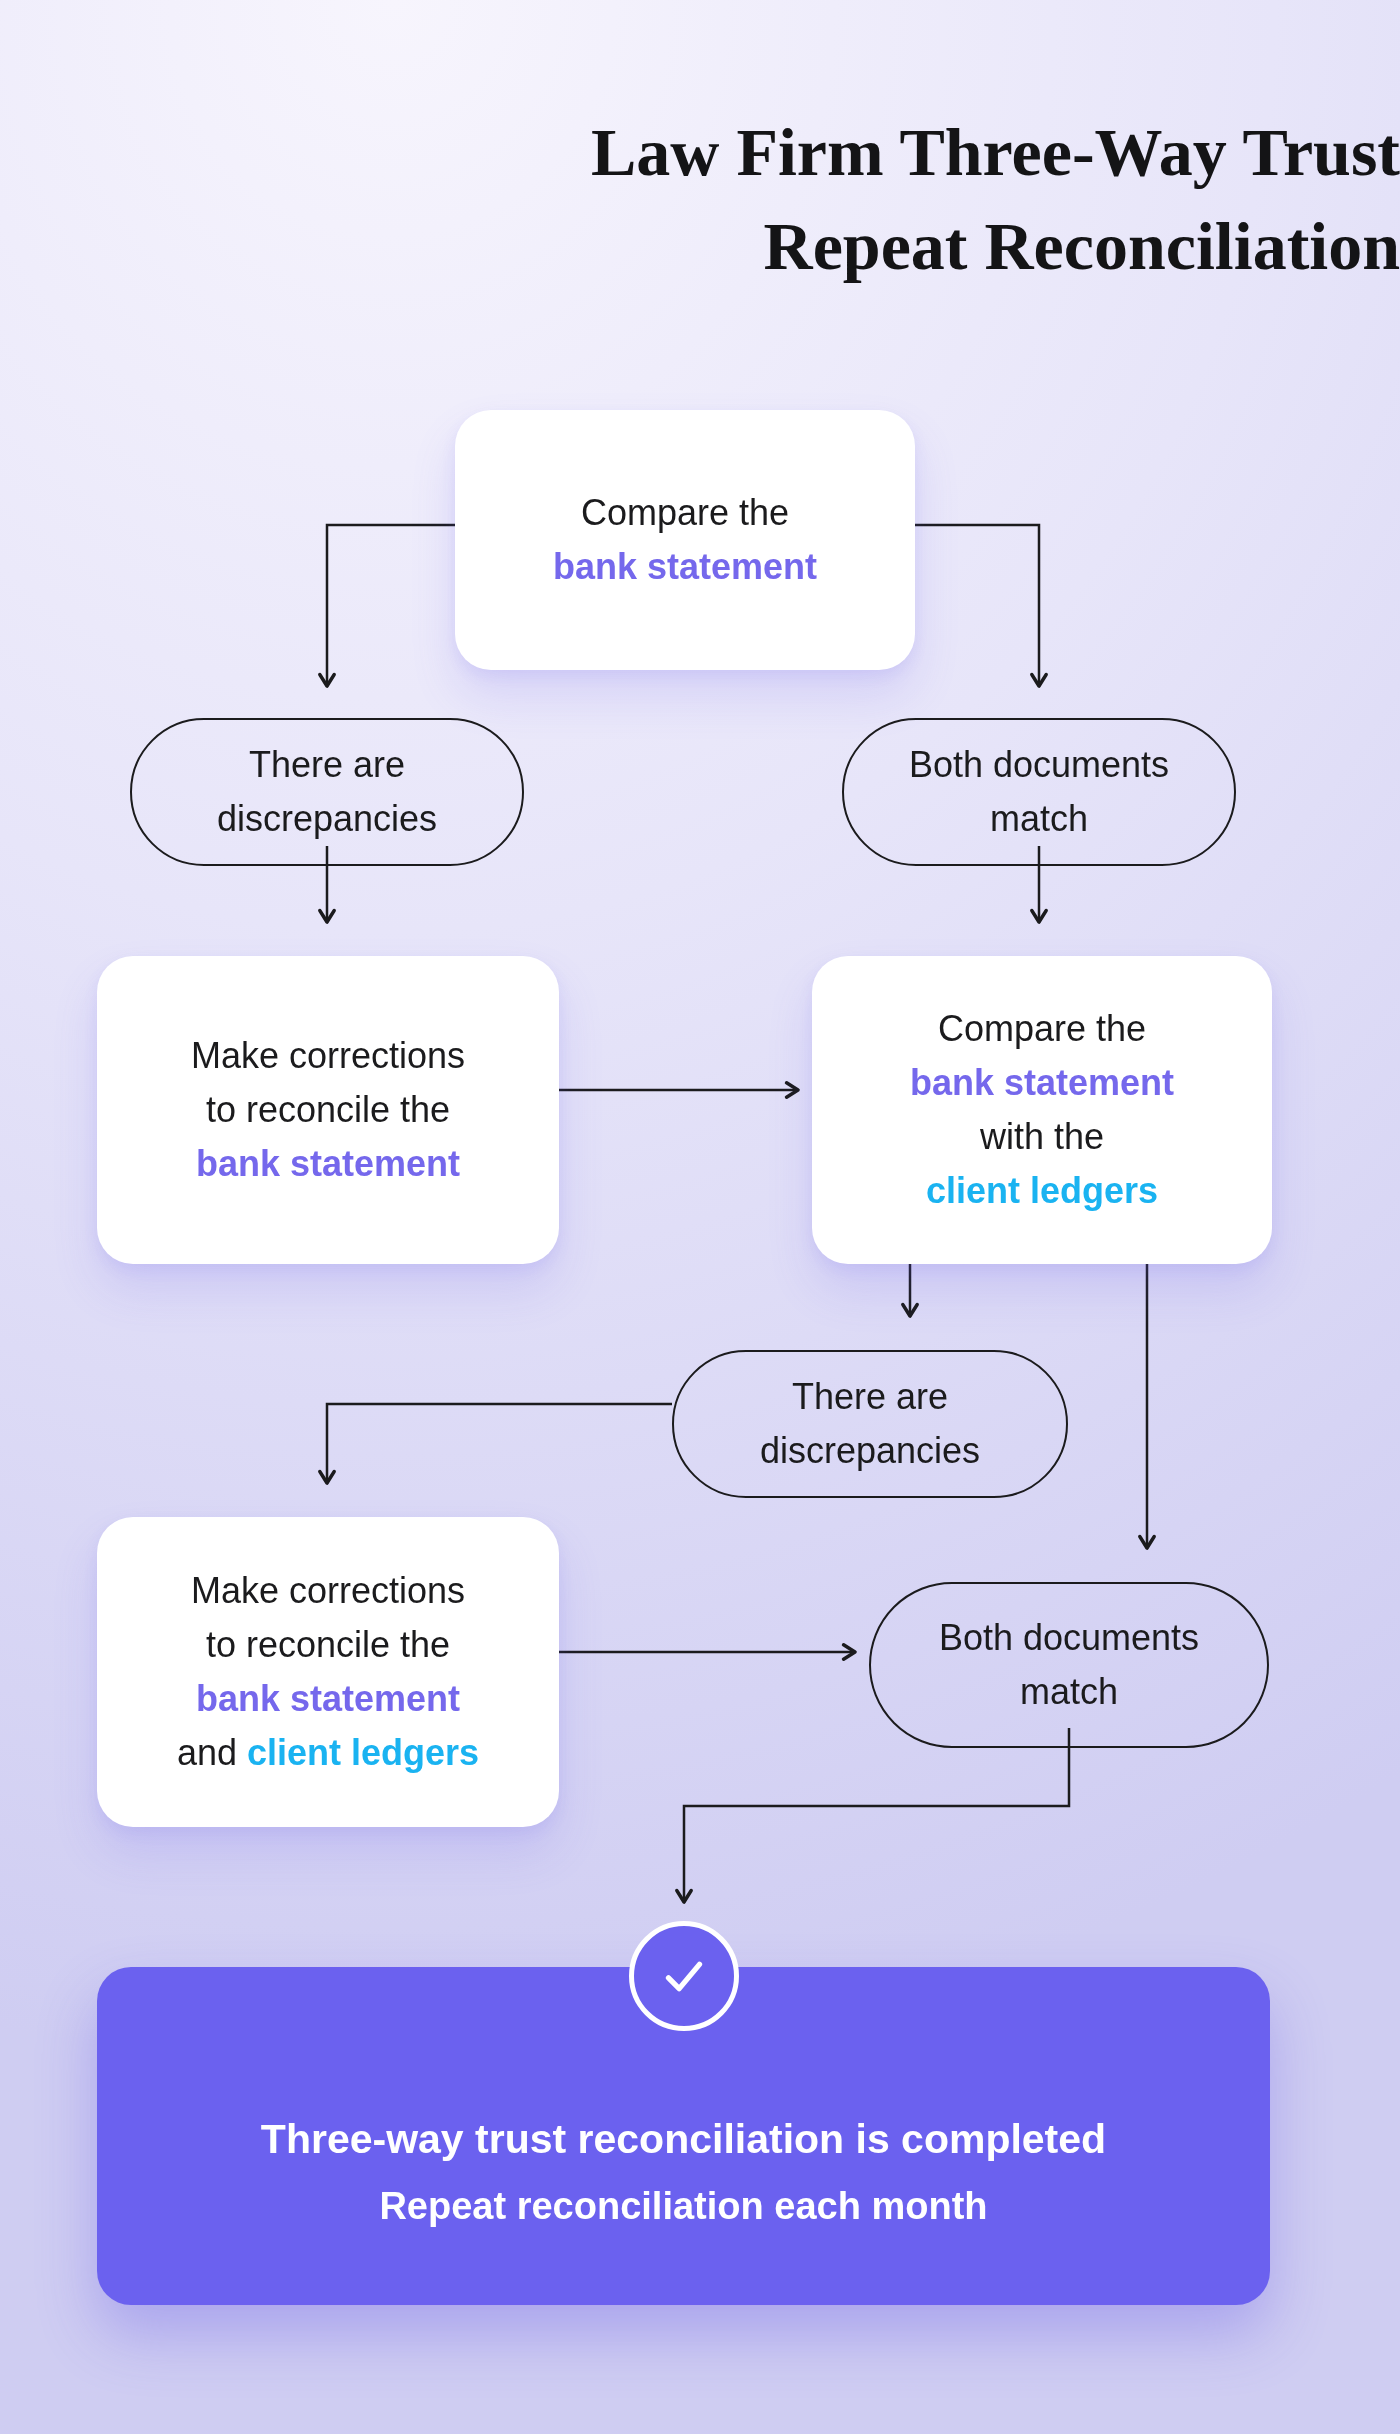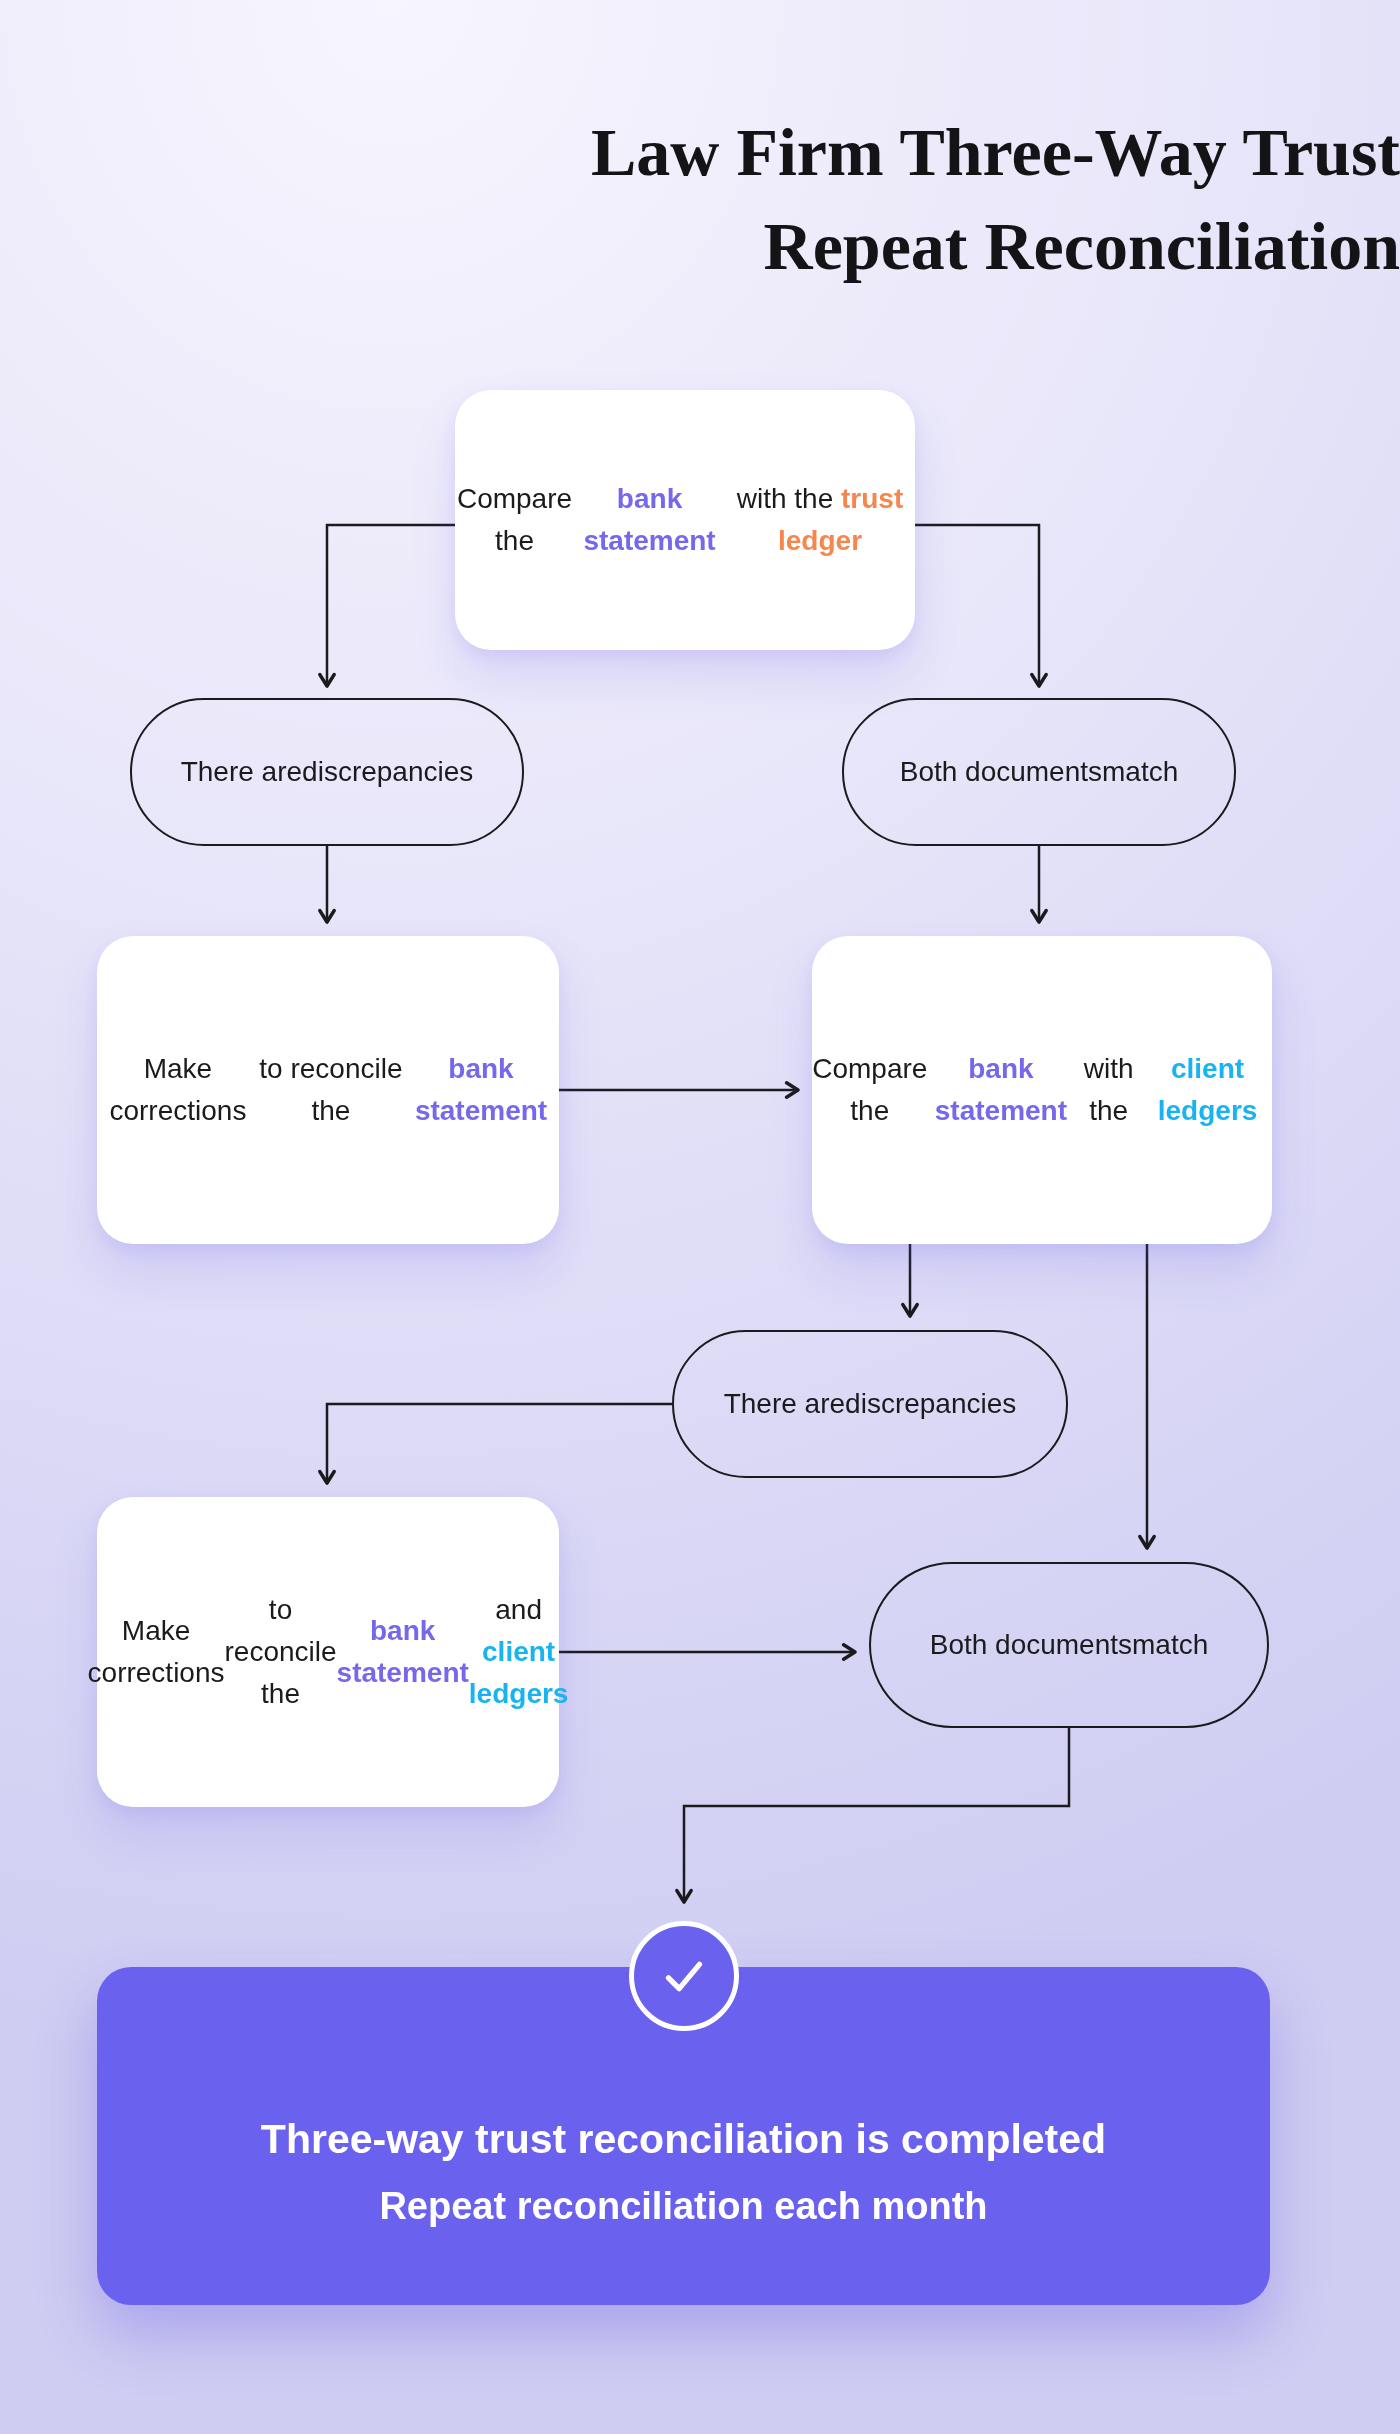--- a/index.html
+++ b/index.html
@@ -22,22 +22,22 @@
     font-weight:700; font-size:68px; line-height:1.38; color:#141416;
   }
   .title .tl { display:block; }
 
   .connectors { position:absolute; left:0; top:0; width:1400px; height:2434px; }
   .connectors path { stroke: var(--ink, #1b1b1d); stroke-width:2.5; fill:none; }
   #arrowhead path { stroke: var(--ink, #1b1b1d); }
 
   .node {
     position:absolute;
-    display:flex; flex-direction:row; justify-content:center; align-items:center;
-    text-align:center; font-size:28px; line-height:1.5; color:var(--ink, #1b1b1d);
+    display:flex; flex-direction:column; justify-content:center; align-items:center;
+    text-align:center; font-size:36px; line-height:1.5; color:var(--ink, #1b1b1d);margin-top:20px;
   }
   .box {
     background:#ffffff; border-radius:36px;
     box-shadow: 0 26px 46px rgba(105,95,235,0.16), 0 6px 14px rgba(105,95,235,0.10);
   }
   .pill { border:2px solid var(--ink, #1b1b1d); border-radius:999px; background:transparent; }
 
   .b { font-weight:700; }
   .c-purple { color: var(--purple, #7568ec); }
   .c-orange { color: var(--orange, #f6864d); }
@@ -85,21 +85,20 @@
     <path d="M910 1244 V1316" marker-end="url(#arrowhead)"></path>
     <path d="M1147 1244 V1548" marker-end="url(#arrowhead)"></path>
     <path d="M672 1404 H327 V1483" marker-end="url(#arrowhead)"></path>
     <path d="M559 1652 H855" marker-end="url(#arrowhead)"></path>
     <path d="M1069 1728 V1806 H684 V1902" marker-end="url(#arrowhead)"></path>
   </svg>
 
   <div class="node box" style="left:455px; top:390px; width:460px; height:260px;">
       <div class="line"><span>Compare the</span></div>
       <div class="line"><span class="c-purple b">bank statement</span></div>
-      <div class="line"><span>with the </span><span class="c-orange b">trust ledger</span></div>
     </div>
 
   <div class="node pill" style="left:130px; top:698px; width:394px; height:148px;">
       <div class="line"><span>There are</span></div>
       <div class="line"><span>discrepancies</span></div>
     </div>
 
   <div class="node pill" style="left:842px; top:698px; width:394px; height:148px;">
       <div class="line"><span>Both documents</span></div>
       <div class="line"><span>match</span></div>

